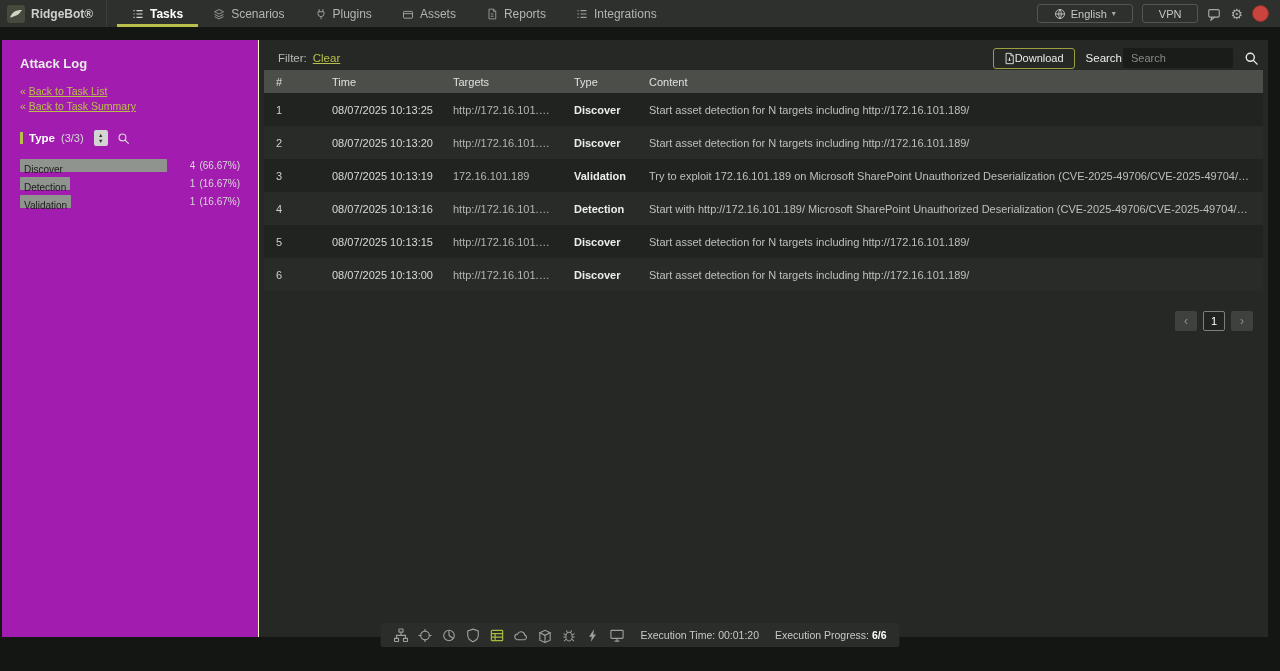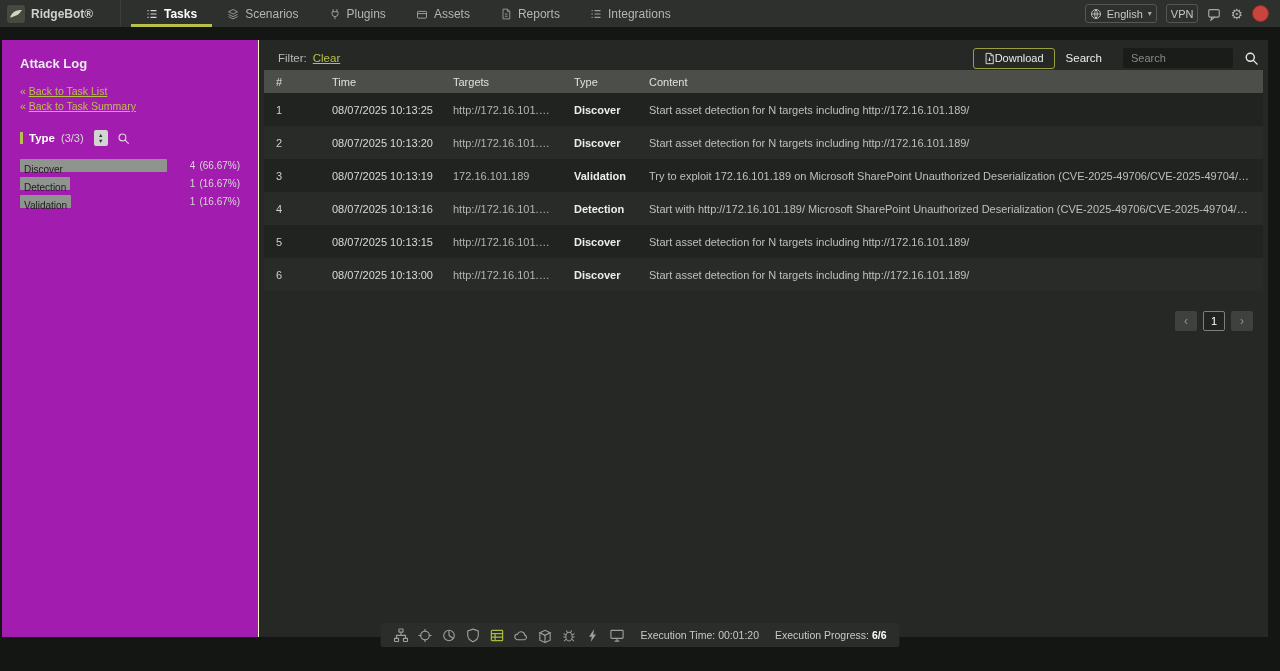--- a/index.html
+++ b/index.html
@@ -8,29 +8,29 @@
     background: #141614;
     font-family: "Liberation Sans", sans-serif;
     color: #cfd2cf;
     position: relative;
     overflow: hidden;
   }
   svg { display: block; }
 
   
   .topnav { height: 27px; background: #2d302c; display: flex; align-items: stretch; }
-  .brand { display: flex; align-items: center; gap: 6px; width: 121px; padding-left: 7px; border-right: 1px solid #3b3e39; }
+  .brand { display: flex; align-items: center; gap: 6px; width: 107px; padding-left: 7px; border-right: 1px solid #3b3e39; }
   .brand-name { font-size: 12px; font-weight: bold; color: #ccd0cc; }
   .tabs { display: flex; margin-left: 10px; }
   .tab { display: flex; align-items: center; gap: 6px; padding: 0 15px; font-size: 12px; color: #b3b6b2; cursor: pointer; }
   .tab .ticon { color: #9da09c; }
   .tab.active { color: #ffffff; font-weight: bold; box-shadow: inset 0 -3px 0 #b9c04a; }
   .tab.active .ticon { color: #d6d9d4; }
   .nav-right { margin-left: auto; display: flex; align-items: center; gap: 9px; padding-right: 11px; }
-  .pill { display: flex; align-items: center; gap: 5px; border: 1px solid #54564f; border-radius: 3px; padding: 2px 4px; font-size: 11px; color: #c6c9c6; cursor: pointer; height: 19px; }
+  .pill { display: flex; align-items: center; gap: 5px; border: 1px solid #54564f; border-radius: 3px; padding: 2px 16px; font-size: 11px; color: #c6c9c6; cursor: pointer; height: 19px; }
   .caret { font-size: 8px; color: #a7aaa6; }
   .nav-icon { color: #a9aca9; cursor: pointer; display: flex; align-items: center; }
   .gear-glyph { font-size: 14px; line-height: 14px; }
   .avatar { width: 17px; height: 17px; border-radius: 50%; background: #c8443c; border: 1px solid #8e2f2a; cursor: pointer; }
 
   
   .page { position: absolute; top: 40px; left: 2px; right: 12px; bottom: 34px; display: flex; }
 
   
   .sidebar { width: 257px; flex-shrink: 0; background: #a21caf; border-right: 1px solid #fef9c3; padding: 16px 18px; }
@@ -51,21 +51,21 @@
   .bar-value { position: absolute; right: 0; top: 0; line-height: 13px; font-size: 10px; color: #d5d8d5; white-space: nowrap; }
   .bar-value .pct { margin-left: 4px; }
 
   
   .main { flex: 1; background: #262825; padding: 0 5px; display: flex; flex-direction: column; overflow: hidden; }
   .toolbar { display: flex; align-items: center; height: 30px; padding: 6px 4px 0 14px; }
   .filter-label { font-size: 11.5px; color: #b9bcb9; }
   .clear-link { font-size: 11.5px; color: #b9c04a; text-decoration: underline; margin-left: 6px; cursor: pointer; }
   .toolbar-right { margin-left: auto; display: flex; align-items: center; gap: 11px; }
   .download-btn { display: flex; align-items: center; border: 1px solid #99a03e; border-radius: 3px; padding: 3px 10px; font-size: 11px; color: #e8eae8; background: transparent; cursor: pointer; font-family: inherit; }
-  .search-wrap { display: flex; align-items: center; gap: 21px; }
+  .search-wrap { display: flex; align-items: center; gap: 1px; }
   .search-label { font-size: 11.5px; color: #eceeec; }
   .search-input { width: 110px; height: 20px; background: #1a1c1a; border: 1px solid #1a1c1a; border-radius: 2px; color: #dddfdd; font-size: 11px; padding: 0 7px; outline: none; font-family: inherit; }
   .search-input::placeholder { color: #878a87; }
   .main-magnifier { color: #e8eae8; cursor: pointer; }
 
   
   table { width: 100%; border-collapse: collapse; table-layout: fixed; font-size: 11px; }
   thead th { background: #4b4e49; height: 23px; font-weight: normal; text-align: left; padding: 0 0 0 12px; color: #dfe1df; white-space: nowrap; }
   tbody td { height: 33px; padding: 0 8px 0 12px; white-space: nowrap; overflow: hidden; text-overflow: ellipsis; }
   tr.odd { background: #212320; }

